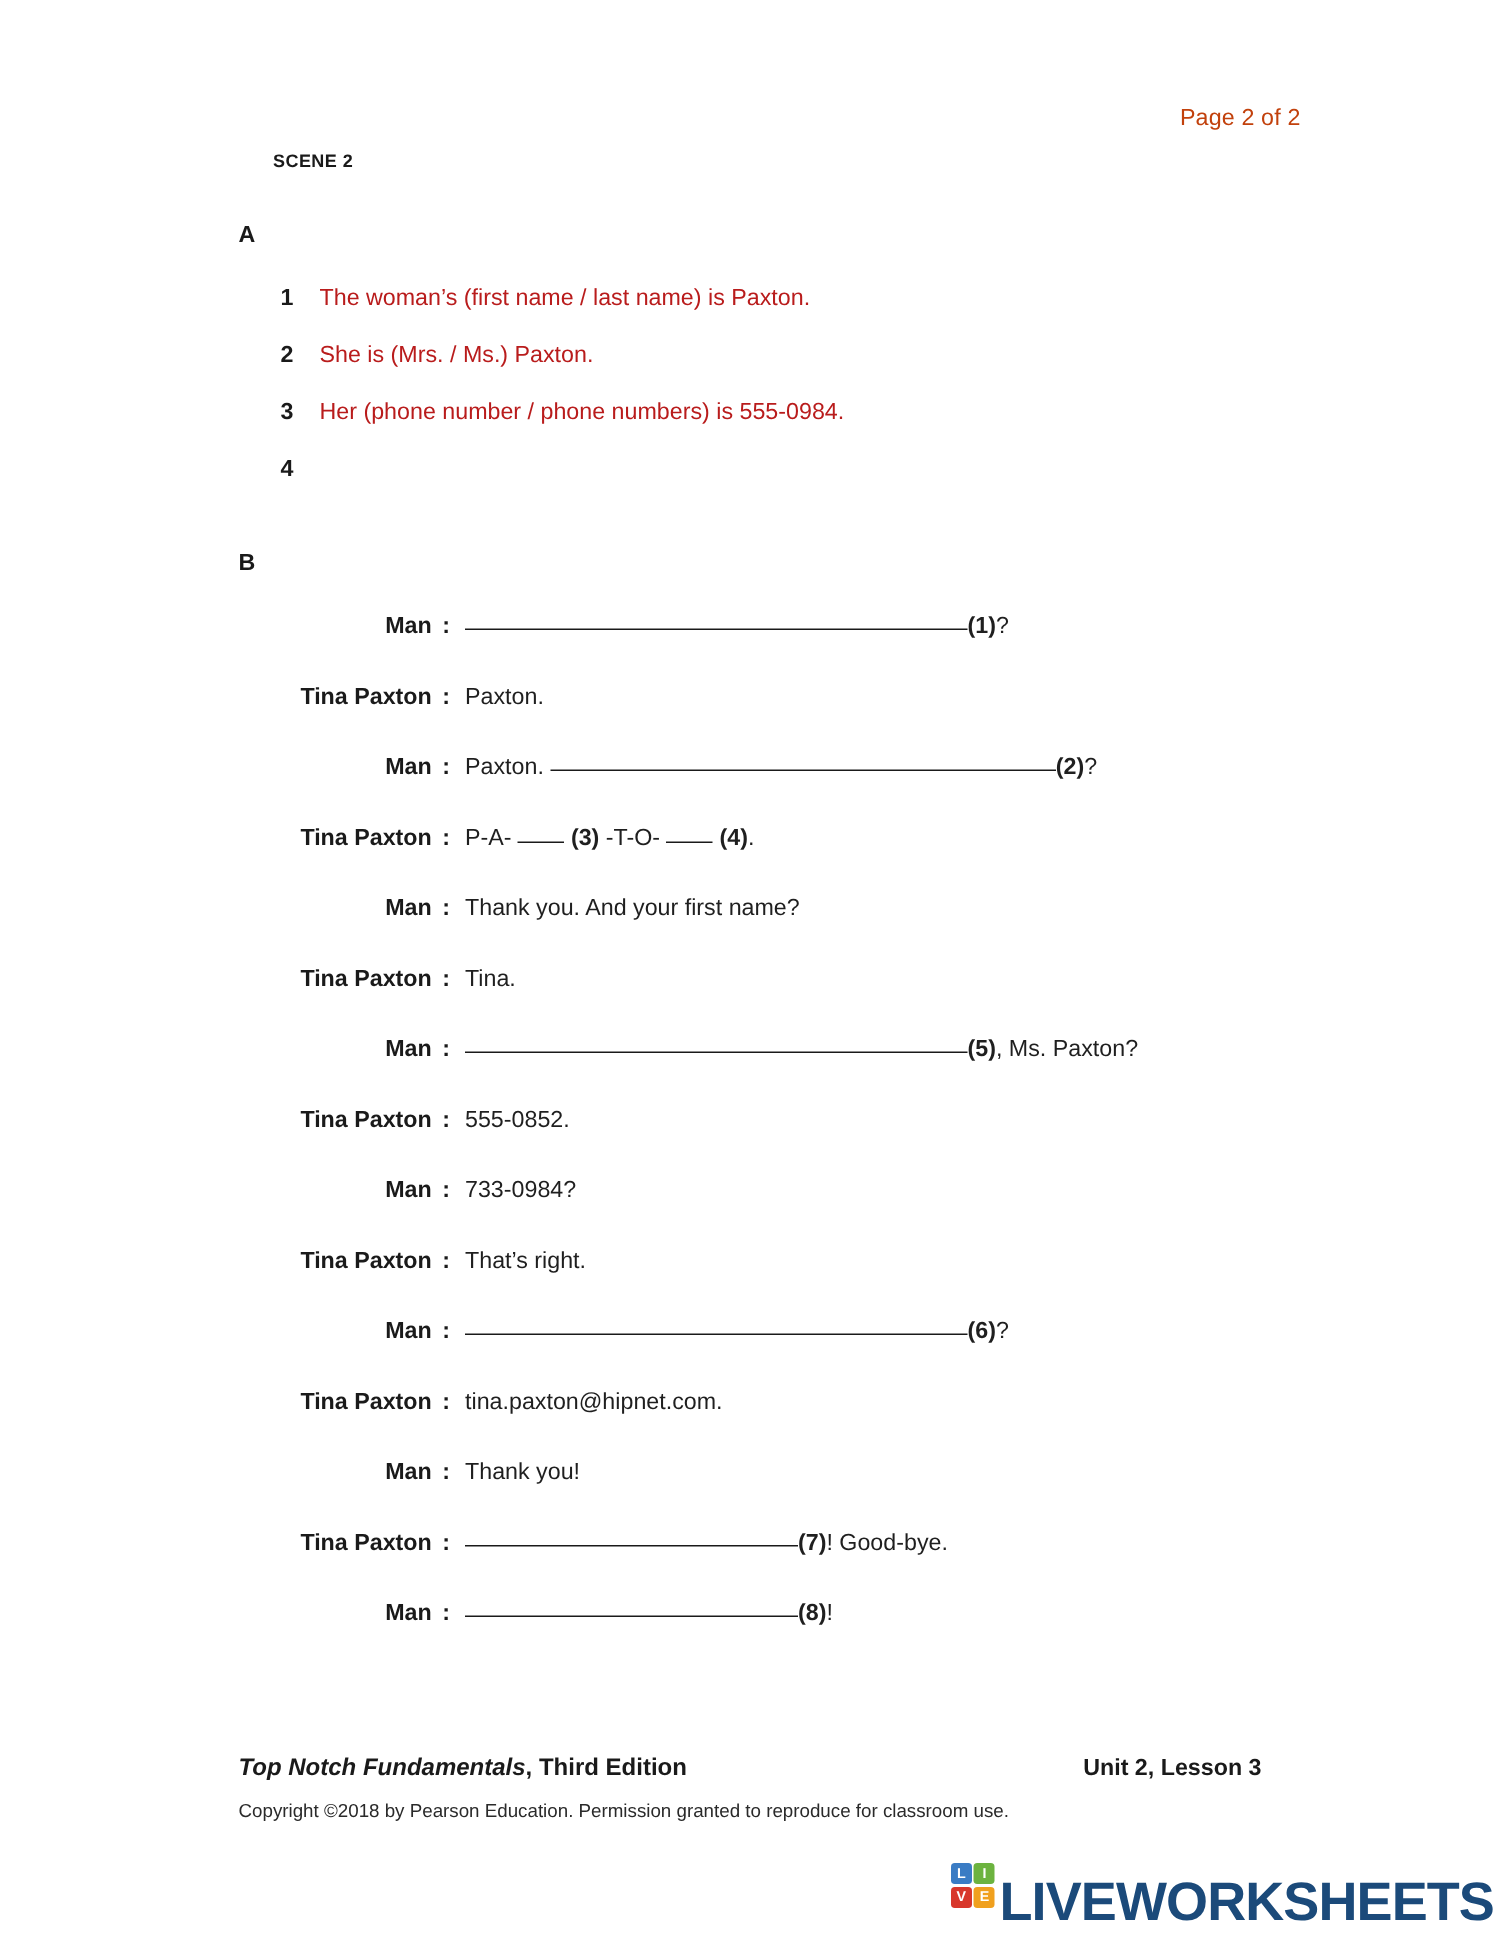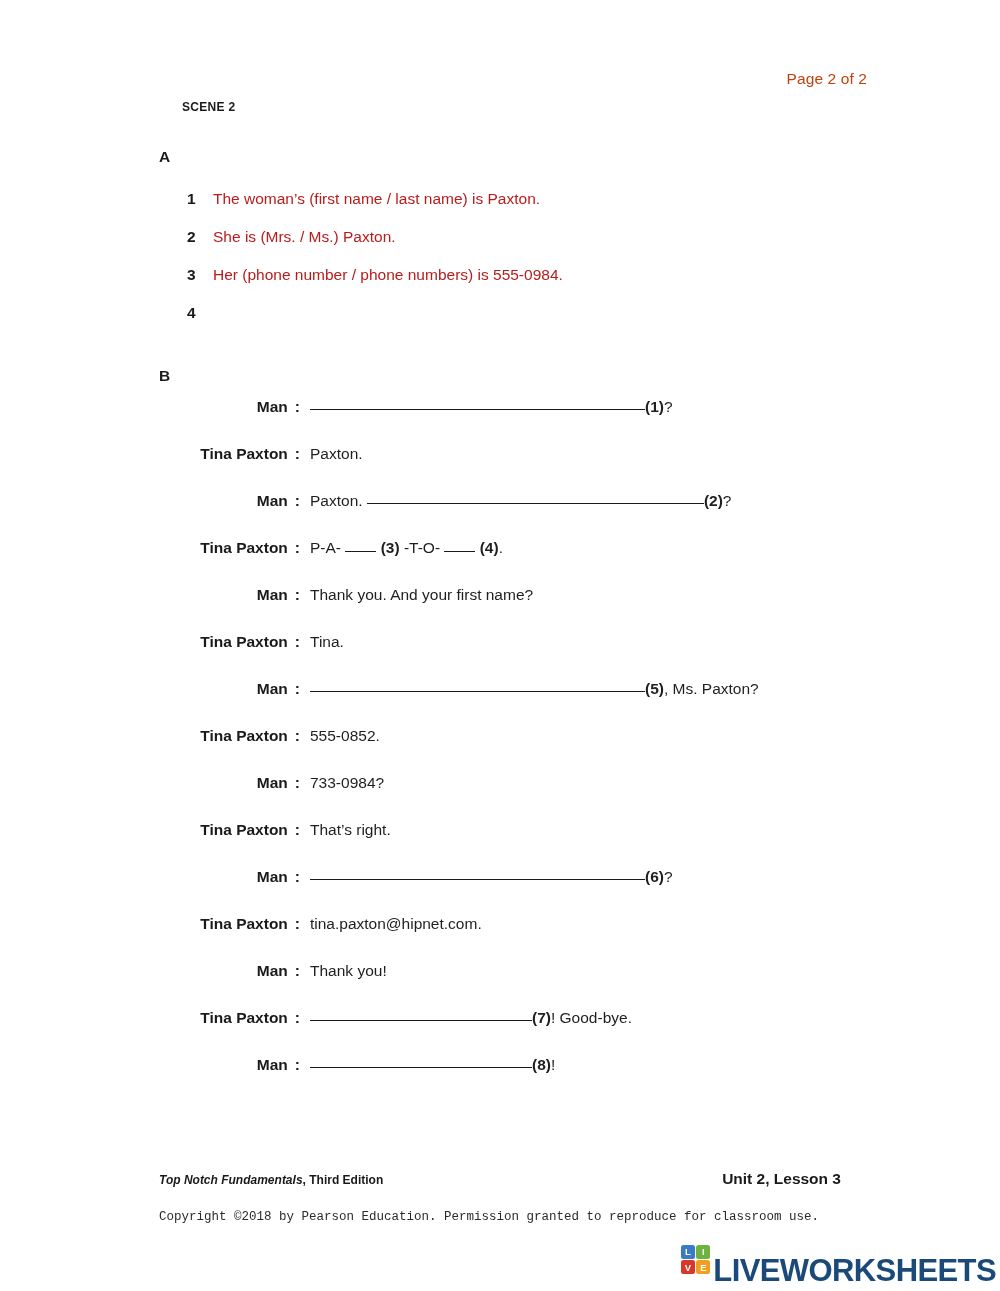--- a/index.html
+++ b/index.html
@@ -84,21 +84,21 @@
   .st-num {
     font-weight: bold;
     width: 26px;
     flex: 0 0 26px;
   }
   .st-text { color: #b91c1c; }
 
   
   .dialogue {
     position: absolute;
-    top: 398px;
+    top: 409px;
     left: 0;
     width: 796px;
   }
   .turn {
     display: flex;
     align-items: baseline;
     height: 47px;
   }
   .speaker {
     width: 300px;
@@ -143,33 +143,33 @@
     left: 159px;
     top: 1170px;
     width: 682px;
   }
   .footer-row {
     display: flex;
     justify-content: space-between;
     align-items: baseline;
   }
   .book-title {
-    font-size: 12px;
+    font-size: 16px;
     font-weight: bold;
   }
   .book-title .ital {
     font-style: italic;
   }
   .unit-label {
     font-size: 15.5px;
     font-weight: bold;
   }
   .copyright {
-    margin-top: 22px;
-    font-family: Liberation Mono, monospace;
+    margin-top: 12px;
+    font-family: Liberation Sans, sans-serif;
     font-size: 12.5px;
     color: #2a2a2a;
   }
 
   
   .lw-logo {
     position: absolute;
     right: 4px;
     bottom: 5px;
     display: flex;
@@ -189,21 +189,21 @@
     color: #ffffff;
     font-size: 9.5px;
     font-weight: bold;
     display: flex;
     align-items: center;
     justify-content: center;
     font-family: "Liberation Sans", sans-serif;
     line-height: 1;
   }
   .lw-word {
-    font-size: 31px;
+    font-size: 36px;
     font-weight: bold;
     letter-spacing: -0.6px;
     line-height: 1;
     margin-top: 22px;
   }
 </style>
 </head>
 <body>
 
 <div class="page">

